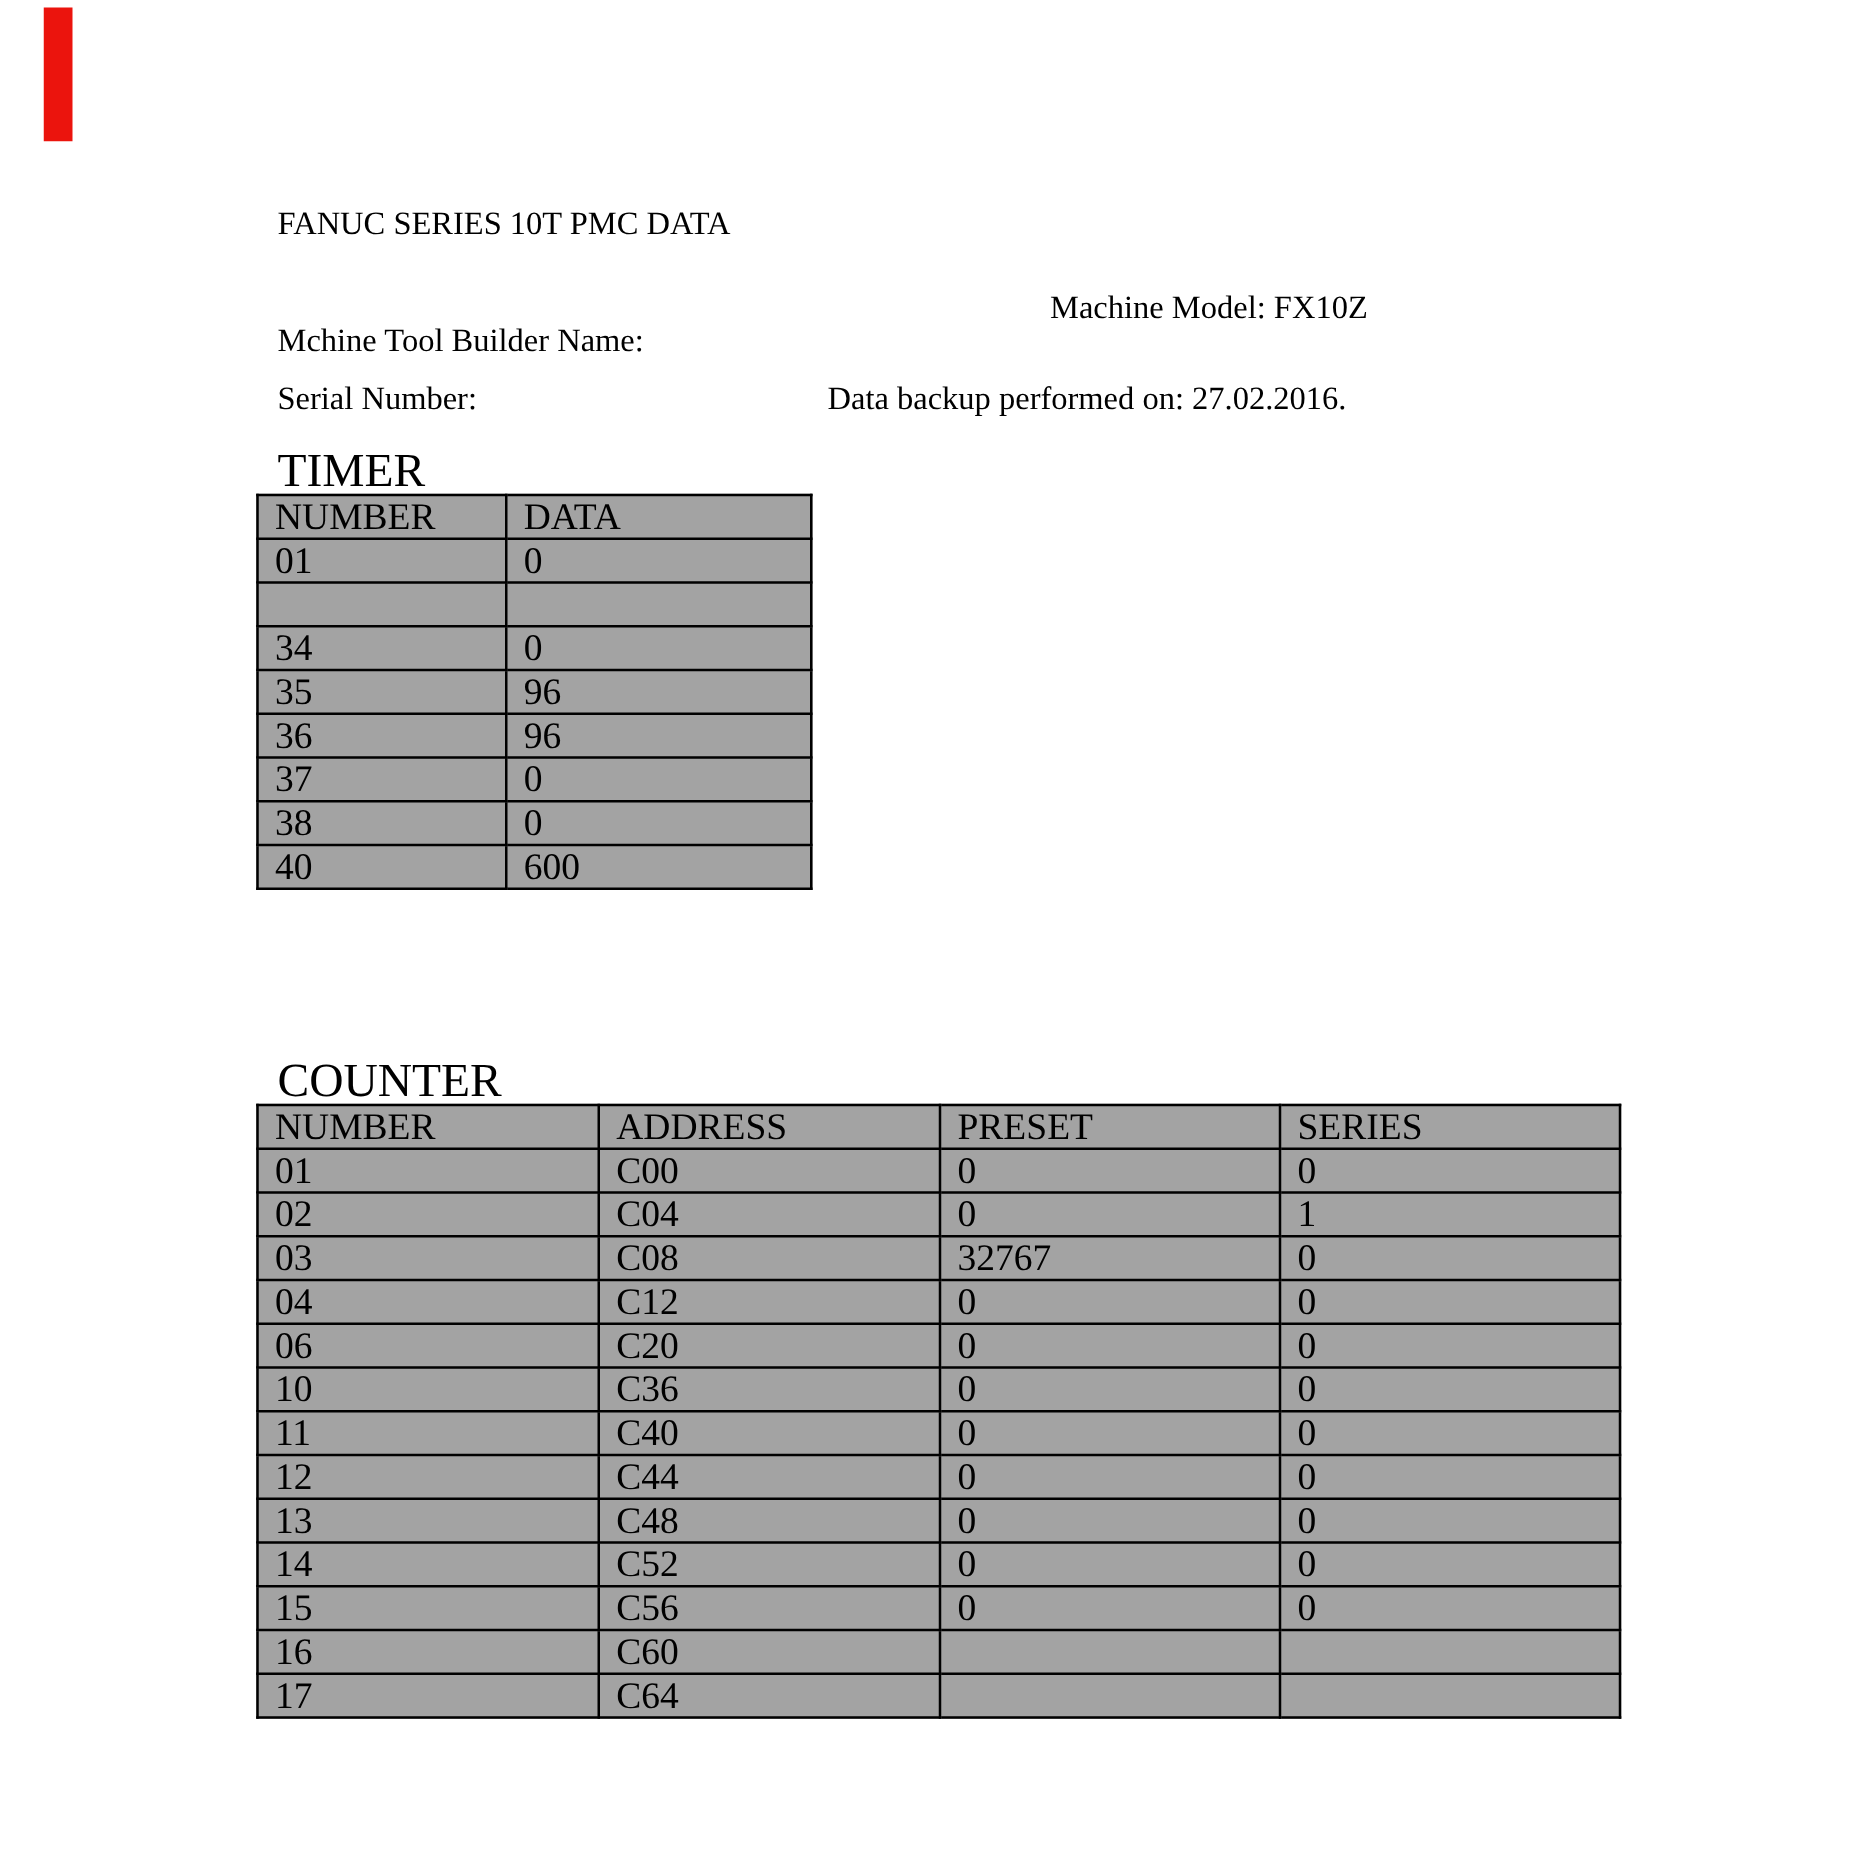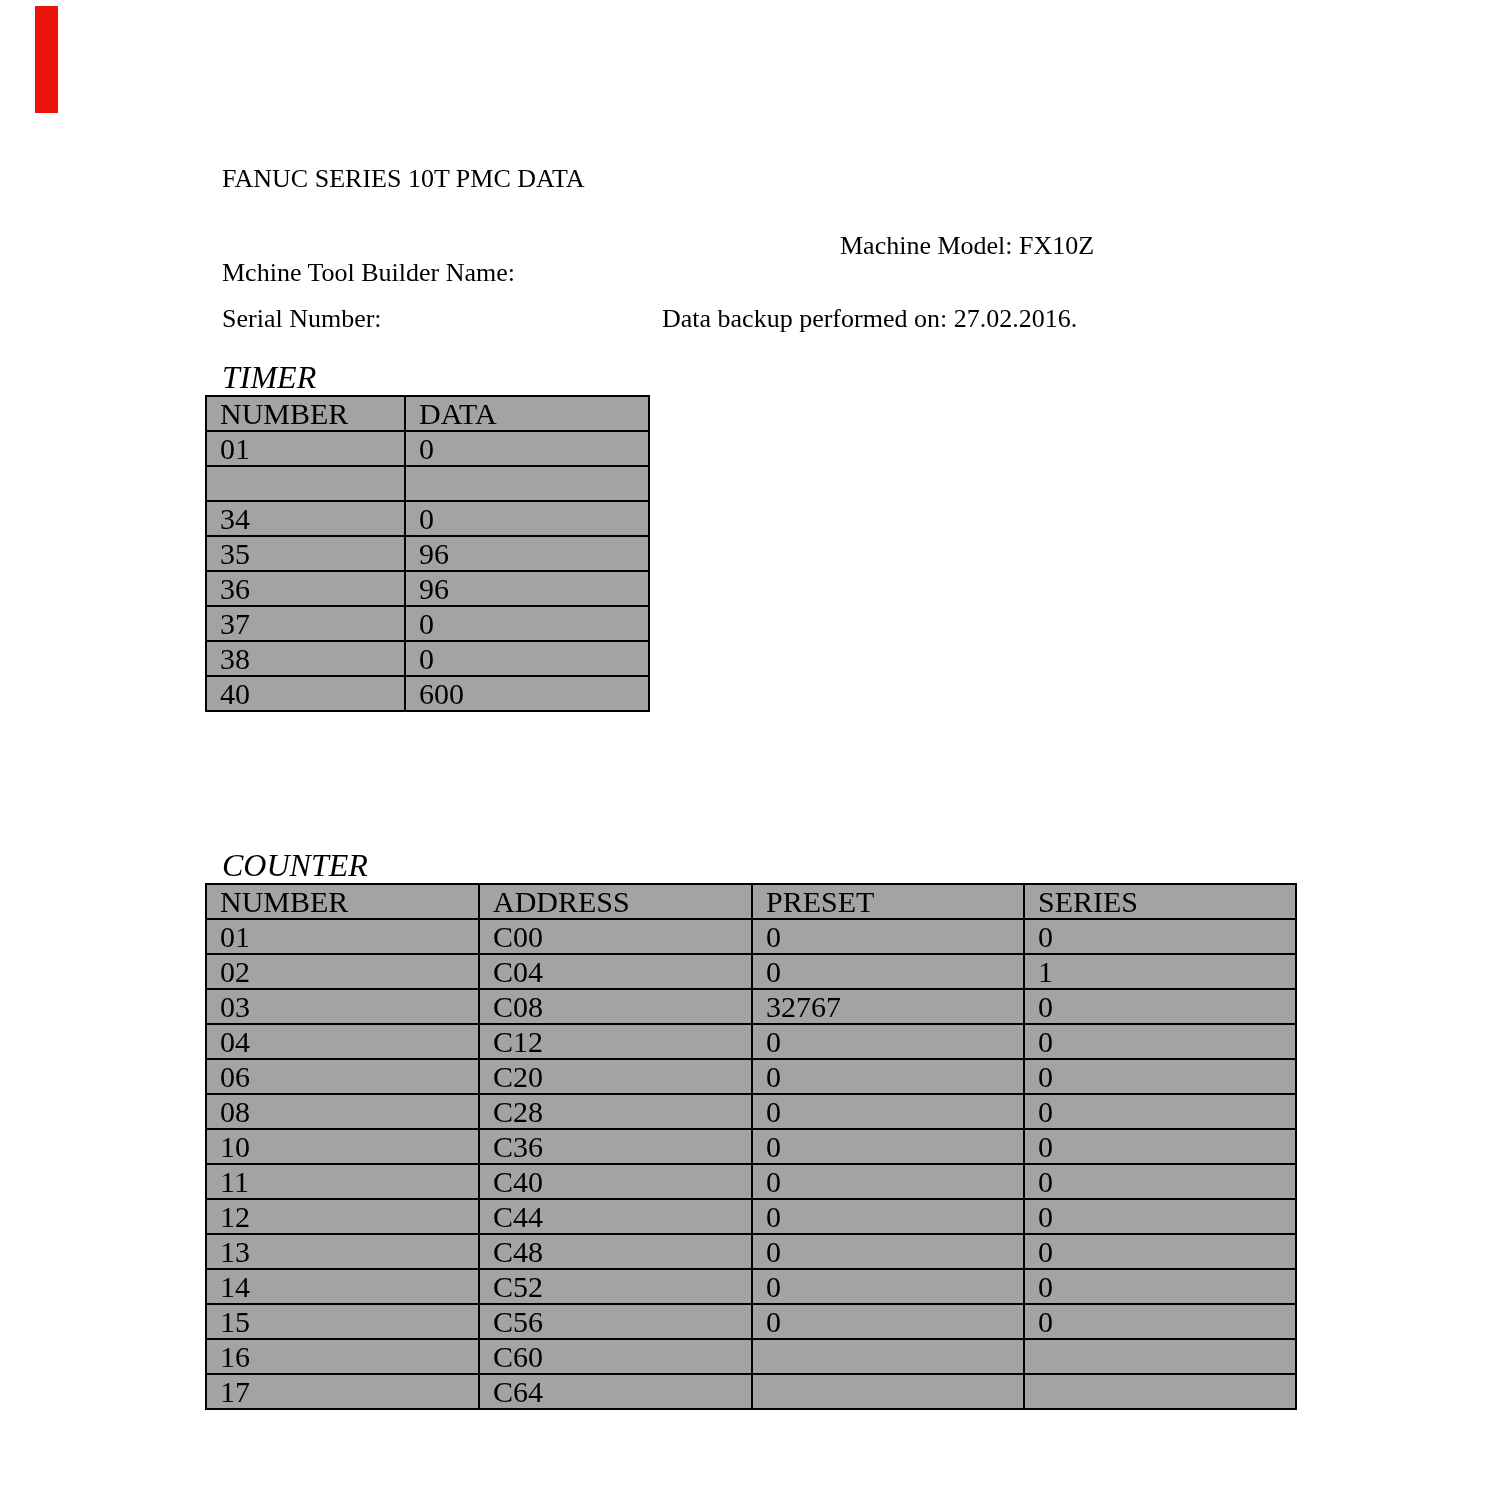--- a/index.html
+++ b/index.html
@@ -13,21 +13,21 @@
     position:absolute; left:35px; top:6px; width:23px; height:107px;
     background:#eb140d;
   }
   .textline { position:absolute; font-size:26px; line-height:34px; white-space:pre; }
   .t-title   { left:222px; top:162px; }
   .t-builder { left:222px; top:231px;margin-top:25px; }
   .t-model   { left:840px; top:229px;text-align:right; }
   .t-serial  { left:222px; top:302px; }
   .t-backup  { left:662px; top:302px; }
 
-  .section-label { position:absolute; font-size:32px; line-height:32px;font-style:italic; }
+  .section-label { position:absolute; font-size:38px; line-height:32px; }
   .timer-label   { left:222px; top:361px; }
   .counter-label { left:222px; top:849px; }
 
   table.doc-table {
     position:absolute; border-collapse:collapse; table-layout:fixed;
     background:#a3a3a3;
   }
   table.doc-table th, table.doc-table td {
     border:2px solid #000;
     font-size:30px; font-weight:normal; text-align:left;
@@ -144,26 +144,20 @@
           <td>0</td>
           <td>0</td>
         </tr>
         <tr>
           <td>06</td>
           <td>C20</td>
           <td>0</td>
           <td>0</td>
         </tr>
         <tr>
-          <td>08</td>
-          <td>C28</td>
-          <td>0</td>
-          <td>0</td>
-        </tr>
-        <tr>
           <td>10</td>
           <td>C36</td>
           <td>0</td>
           <td>0</td>
         </tr>
         <tr>
           <td>11</td>
           <td>C40</td>
           <td>0</td>
           <td>0</td>

